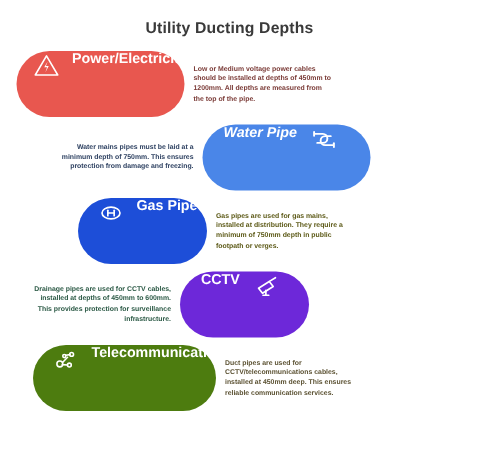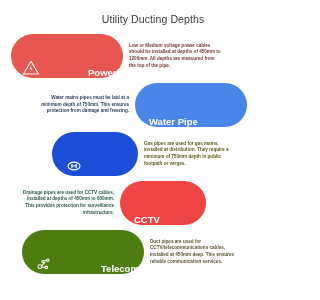--- a/index.html
+++ b/index.html
@@ -16,21 +16,21 @@
   .infographic {
     position: relative;
     width: 258px;
     height: 300px;
     box-sizing: border-box;
     padding: 0;
   }
   .title {
     text-align: center;
     font-size: 10.5px;
-    font-weight: normal;
+    font-weight: bold;
     color: #3a3a3a;
     letter-spacing: 0.1px;
     padding-top: 13px;
     line-height: 12px;
     padding-left: 48px;
   }
   .rows {
     margin-top: 7px;
   }
   .row {
@@ -46,27 +46,26 @@
   }
   .row.right-card {
     justify-content: flex-end;
     padding-right: 11px;
   }
 
   
   .card {
     position: relative;
     display: flex;
-    align-items: flex-end;
+    align-items: flex-start;
     height: 44px;
     width: 112px;
     box-sizing: border-box;
     color: #ffffff;
     flex: 0 0 auto;
-    gap: 40px;
   }
   .card.round-right {
     border-radius: 22px 22px 22px 22px;
     border-top-left-radius: 22px;
     border-bottom-left-radius: 22px;
     border-top-right-radius: 22px;
     border-bottom-right-radius: 22px;
     padding-left: 10px;
     padding-right: 10px;
     justify-content: flex-start;
@@ -130,21 +129,21 @@
             <path d="M13 8 L10 13 L12.5 13 L11 17.5 L14 12 L11.5 12 Z" fill="#ffffff" stroke="none"></path>
           </svg>
         </span>
         <span class="card-label">Power/Electricity</span>
       </div>
       <div class="desc align-left" style="color:#7a3a36;">Low or Medium voltage power cables should be installed at depths of 450mm to 1200mm. All depths are measured from the top of the pipe.</div>
     </div>
 
     <div class="row right-card">
       <div class="desc align-right" style="color:#2f4262;">Water mains pipes must be laid at a minimum depth of 750mm. This ensures protection from damage and freezing.</div>
-      <div class="card round-left icon-last" style="background:#4a86e8; justify-content:flex-start; padding-left:14px;">
+      <div class="card round-left icon-last" style="background:#4a86e8; justify-content:flex-start; padding-left:14px;font-style:italic;">
         <span class="card-label">Water Pipe</span>
         <span class="card-icon" style="margin-left:8px;">
           <svg width="18" height="18" viewBox="0 0 24 24" fill="none" stroke="#ffffff" stroke-width="1.7" stroke-linecap="round" stroke-linejoin="round">
             <path d="M4 7 H11 A4 4 0 0 1 11 15 H6"></path>
             <path d="M20 17 H13 A4 4 0 0 1 13 9 H18"></path>
             <path d="M3.2 5.4 V8.6"></path>
             <path d="M20.8 15.4 V18.6"></path>
           </svg>
         </span>
       </div>
@@ -160,21 +159,21 @@
             <path d="M9.2 12 H14.8"></path>
           </svg>
         </span>
         <span class="card-label">Gas Pipe</span>
       </div>
       <div class="desc align-left" style="color:#5d5a18;">Gas pipes are used for gas mains, installed at distribution. They require a minimum of 750mm depth in public footpath or verges.</div>
     </div>
 
     <div class="row right-card" style="padding-right:52px;">
       <div class="desc align-right" style="color:#2c5a46;">Drainage pipes are used for CCTV cables, installed at depths of 450mm to 600mm. This provides protection for surveillance infrastructure.</div>
-      <div class="card round-left icon-last" style="background:#ef4444; width:86px; padding-left:14px;">
+      <div class="card round-left icon-last" style="background:#6d28d9; width:86px; padding-left:14px;">
         <span class="card-label">CCTV</span>
         <span class="card-icon" style="margin-left:8px;">
           <svg width="18" height="18" viewBox="0 0 24 24" fill="none" stroke="#ffffff" stroke-width="1.5" stroke-linecap="round" stroke-linejoin="round">
             <path d="M4.5 13.5 L14 7.5 L17.5 12 L8 18 Z"></path>
             <path d="M14.5 7.2 L19.5 4.2"></path>
             <path d="M11 15.5 V19.5"></path>
             <path d="M8.5 19.8 H13.5"></path>
           </svg>
         </span>
       </div>

